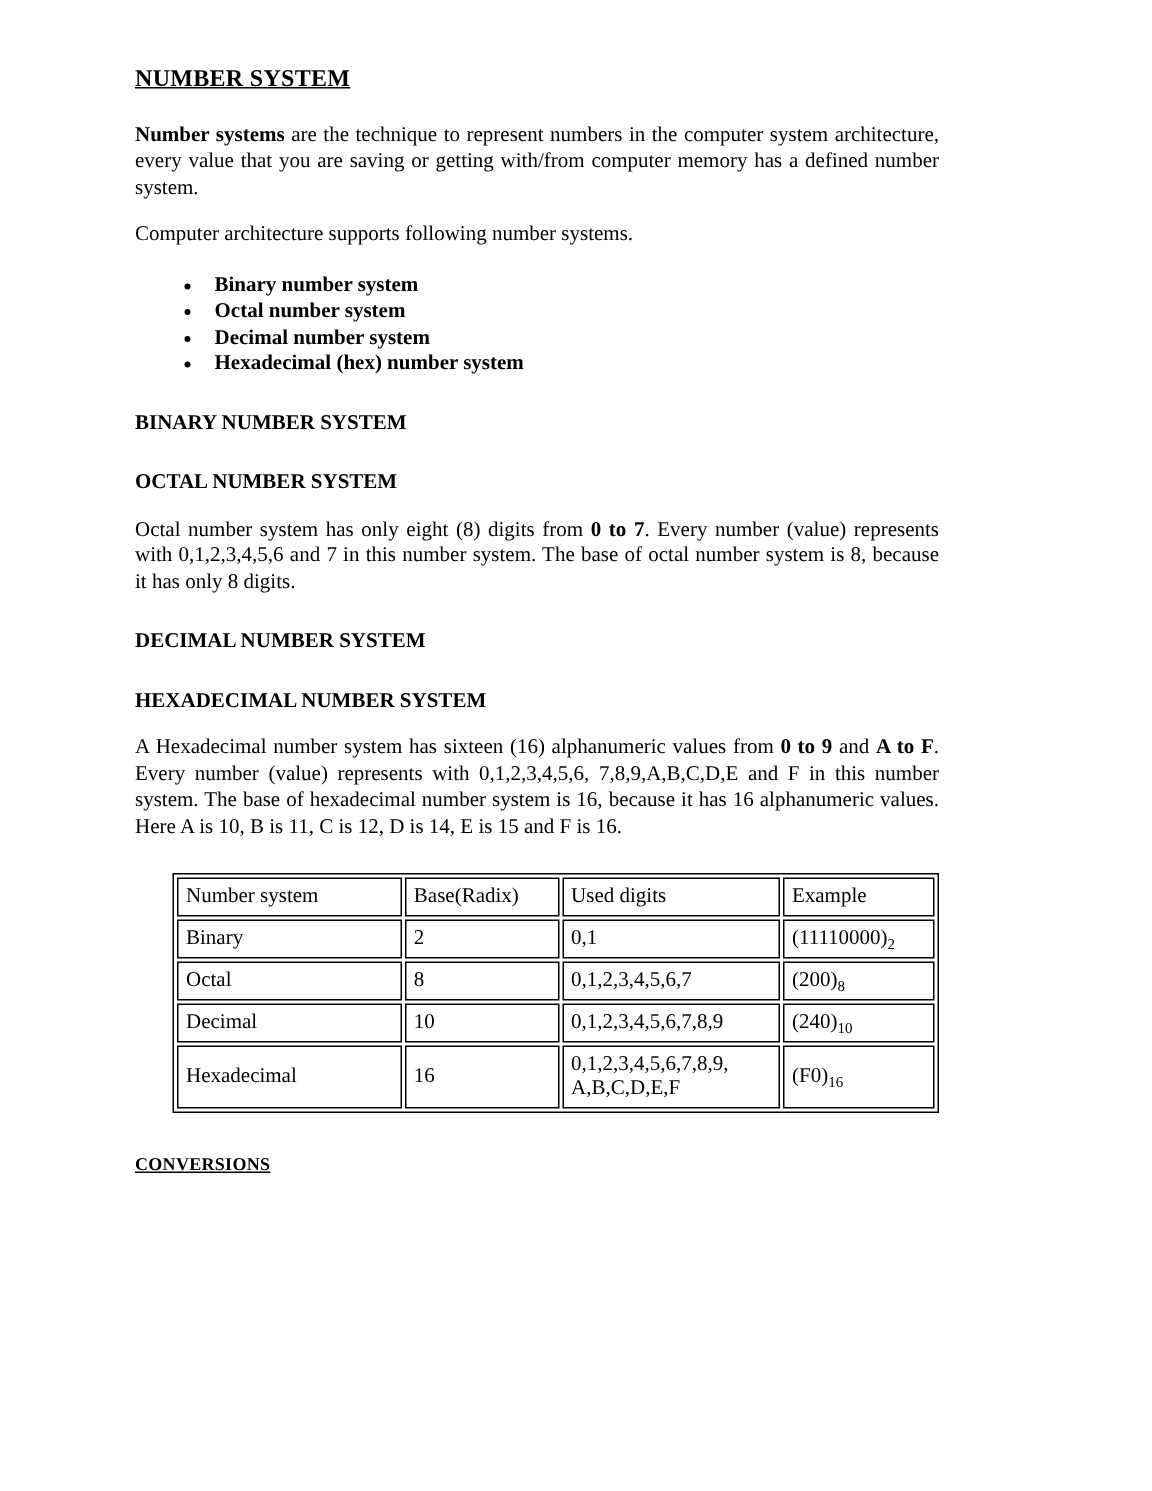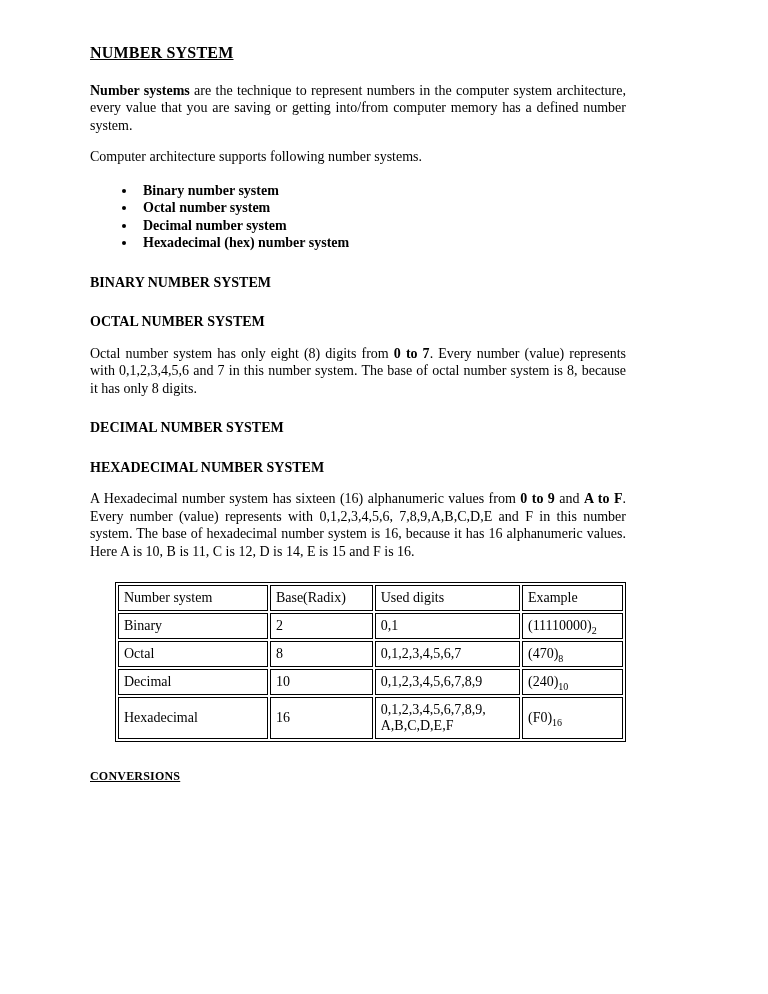--- a/index.html
+++ b/index.html
@@ -73,21 +73,21 @@
     letter-spacing: 0.2px;
   }
 </style>
 </head>
 <body>
 
 <div class="page">
 
   <h1 class="doc-title">NUMBER SYSTEM</h1>
 
-  <p class="para"><b>Number systems</b><span> are the technique to represent numbers in the computer system architecture, every value that you are saving or getting into/from computer memory has a defined number system.</span></p>
+  <p class="para"><b>Number systems</b><span> are the technique to represent numbers in the computer system architecture, every value that you are saving or getting with/from computer memory has a defined number system.</span></p>
 
   <p class="plain-line">Computer architecture supports following number systems.</p>
 
   <ul class="ns-list">
     <li>Binary number system</li>
     <li>Octal number system</li>
     <li>Decimal number system</li>
     <li>Hexadecimal (hex) number system</li>
   </ul>
 
@@ -112,21 +112,21 @@
     <tr>
       <td>Binary</td>
       <td>2</td>
       <td>0,1</td>
       <td><span>(11110000)</span><sub>2</sub></td>
     </tr>
     <tr>
       <td>Octal</td>
       <td>8</td>
       <td>0,1,2,3,4,5,6,7</td>
-      <td><span>(470)</span><sub>8</sub></td>
+      <td><span>(200)</span><sub>8</sub></td>
     </tr>
     <tr>
       <td>Decimal</td>
       <td>10</td>
       <td>0,1,2,3,4,5,6,7,8,9</td>
       <td><span>(240)</span><sub>10</sub></td>
     </tr>
     <tr>
       <td>Hexadecimal</td>
       <td>16</td>

